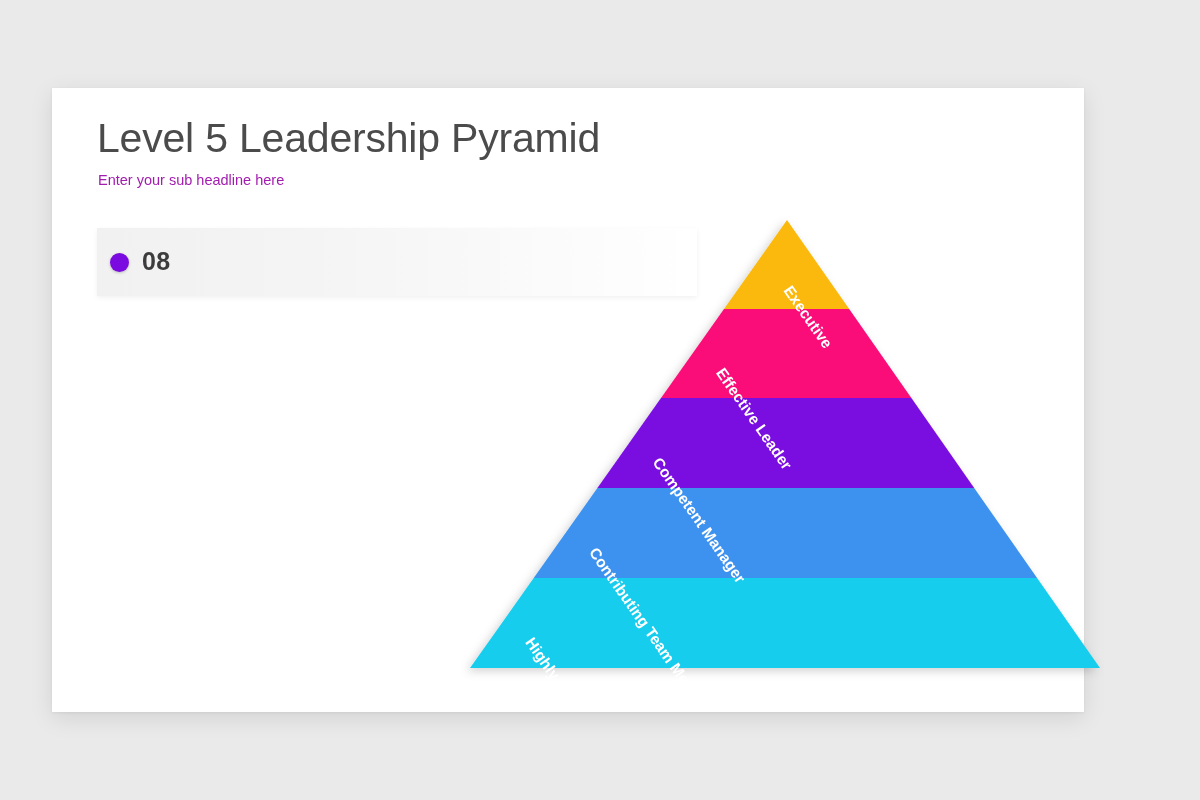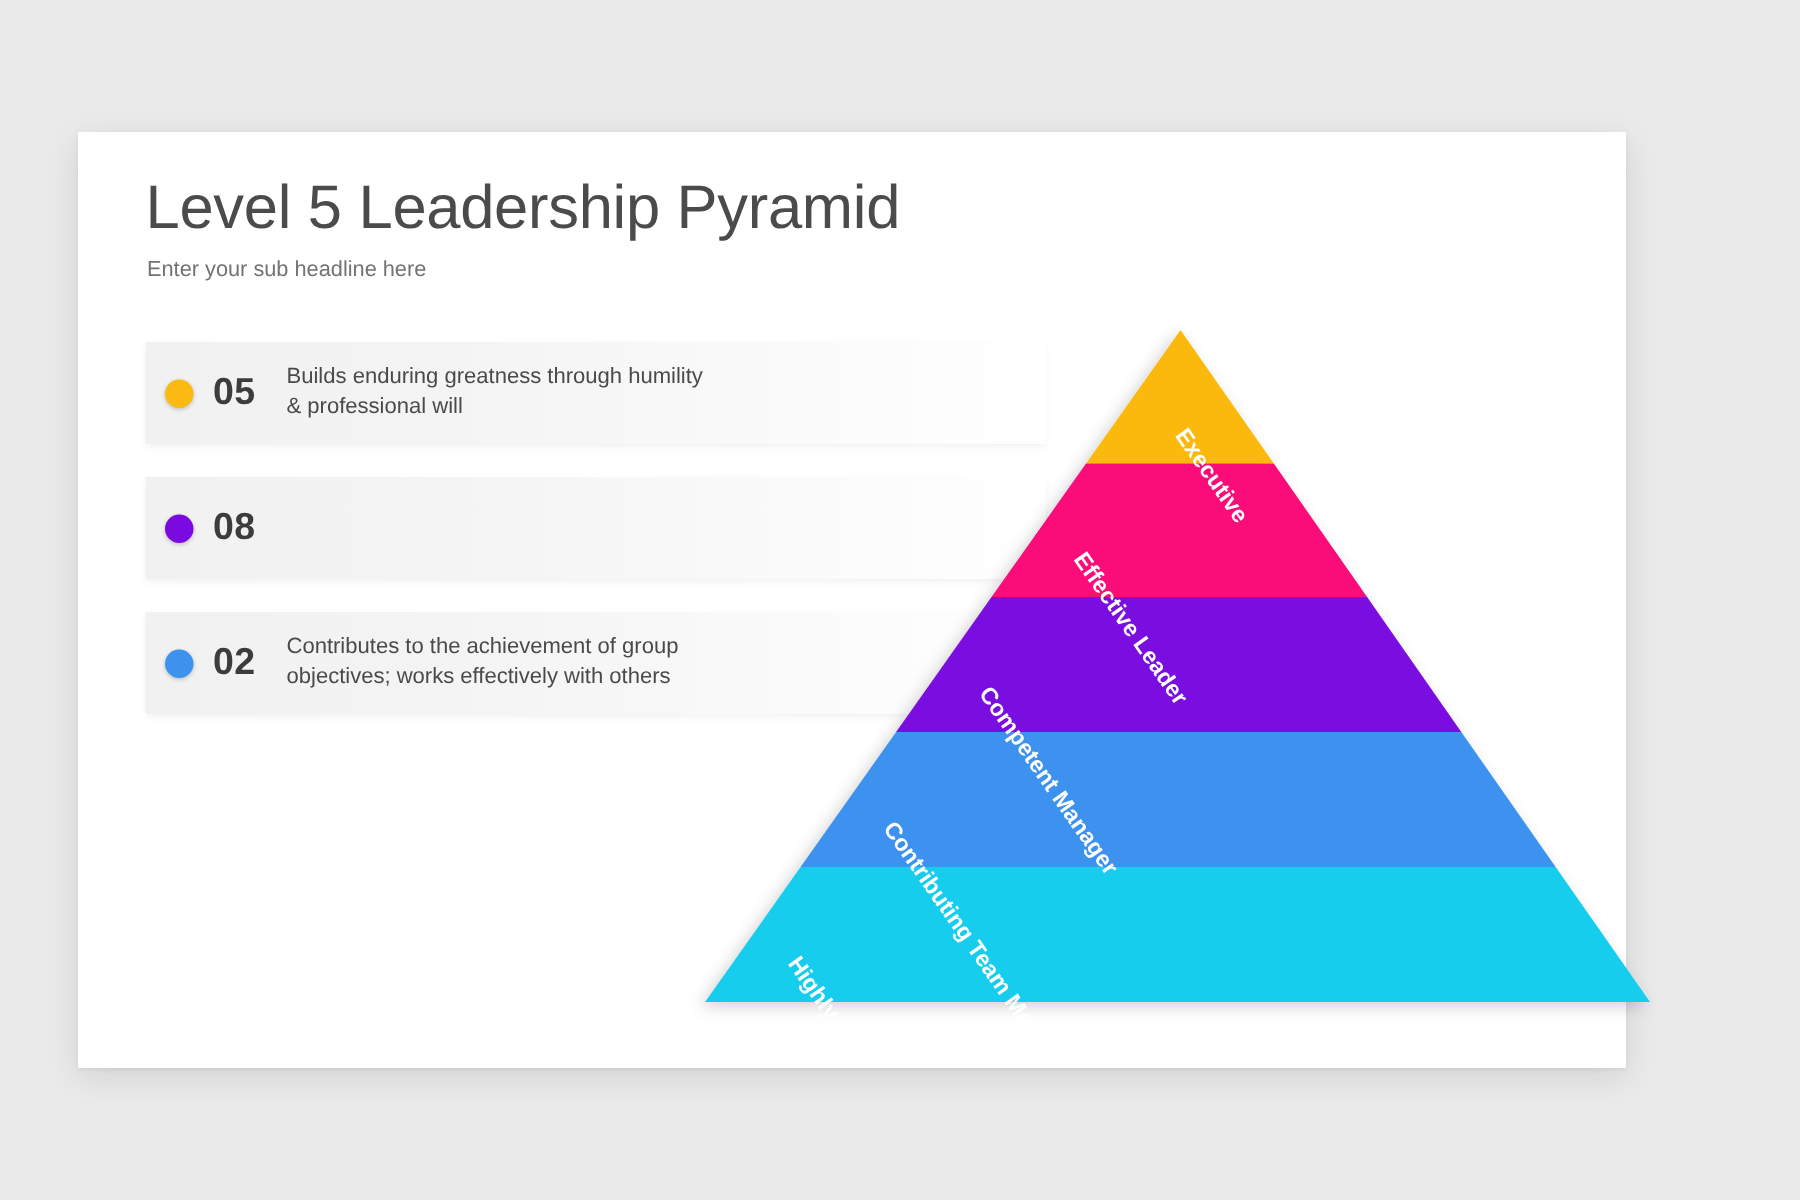--- a/index.html
+++ b/index.html
@@ -37,21 +37,21 @@
     color: #4b4b4b;
     letter-spacing: -0.2px;
     white-space: nowrap;
   }
   #page-subtitle {
     position: absolute;
     left: 46px;
     top: 84px;
     font-size: 14.5px;
     font-weight: 400;
-    color: #737373;
+    color: #a21caf;
     white-space: nowrap;
   }
   
   #level-list {
     position: absolute;
     left: 45px;
     top: 140px;
     width: 600px;
   }
   .level-row {
@@ -112,39 +112,27 @@
 <body>
 
 <div id="stage">
   <div id="slide-card">
 
     <div id="page-title">Level 5 Leadership Pyramid</div>
     <div id="page-subtitle">Enter your sub headline here</div>
 
     <div id="level-list">
 
-      <div class="level-row">
-        <span class="row-dot" style="background: rgb(251, 185, 20);"></span>
-        <span class="row-num">05</span>
-        <span class="row-text">Builds enduring greatness through humility
-&amp; professional will</span>
-      </div>
 
 
       <div class="level-row">
         <span class="row-dot" style="background: rgb(122, 10, 224);"></span>
         <span class="row-num">08</span>
       </div>
 
-      <div class="level-row">
-        <span class="row-dot" style="background: rgb(61, 146, 240);"></span>
-        <span class="row-num">02</span>
-        <span class="row-text">Contributes to the achievement of group
-objectives; works effectively with others</span>
-      </div>
 
 
     </div>
 
     <svg id="pyramid" viewBox="0 0 1096 624">
       <defs>
         <filter id="pyrShadow" x="-20%" y="-20%" width="150%" height="150%">
           <feDropShadow dx="-3" dy="3" stdDeviation="5" flood-color="#000000" flood-opacity="0.18"></feDropShadow>
         </filter>
       </defs>

